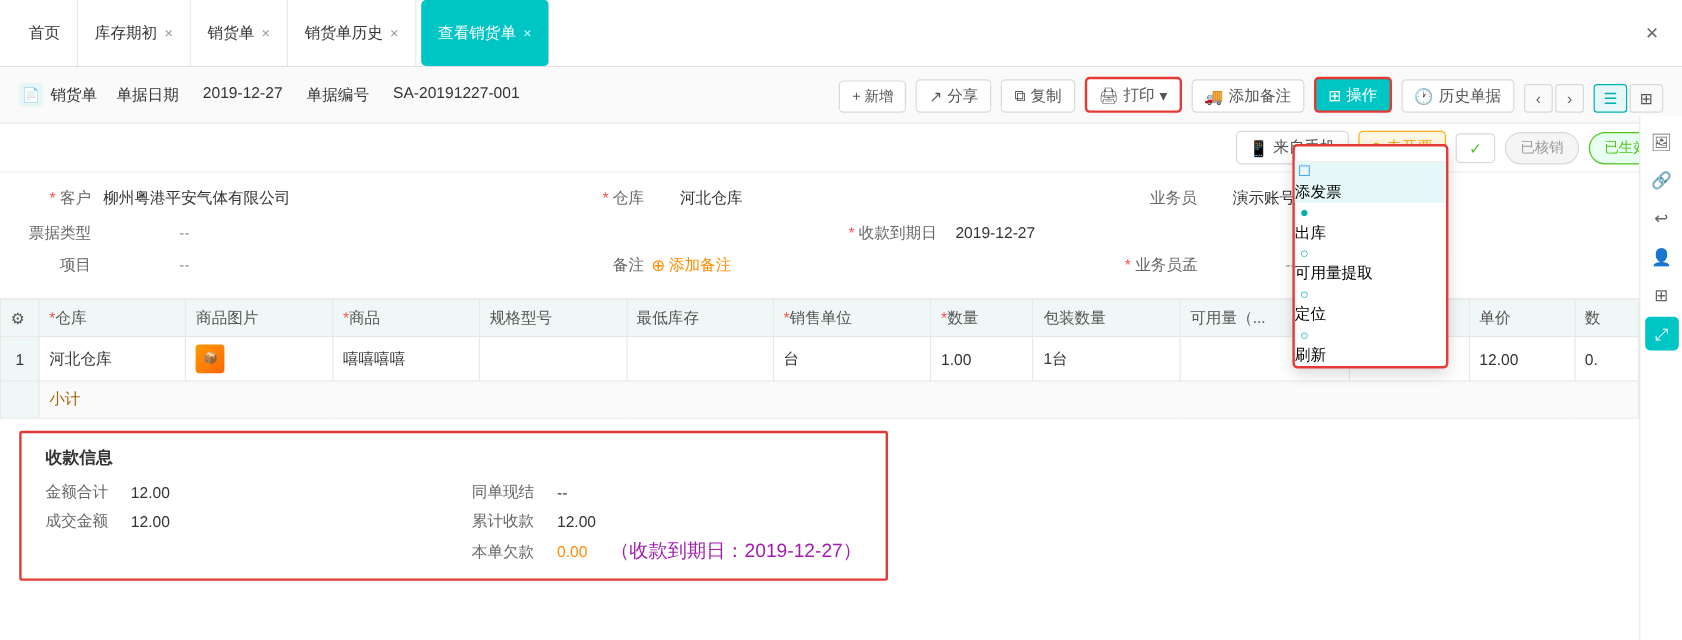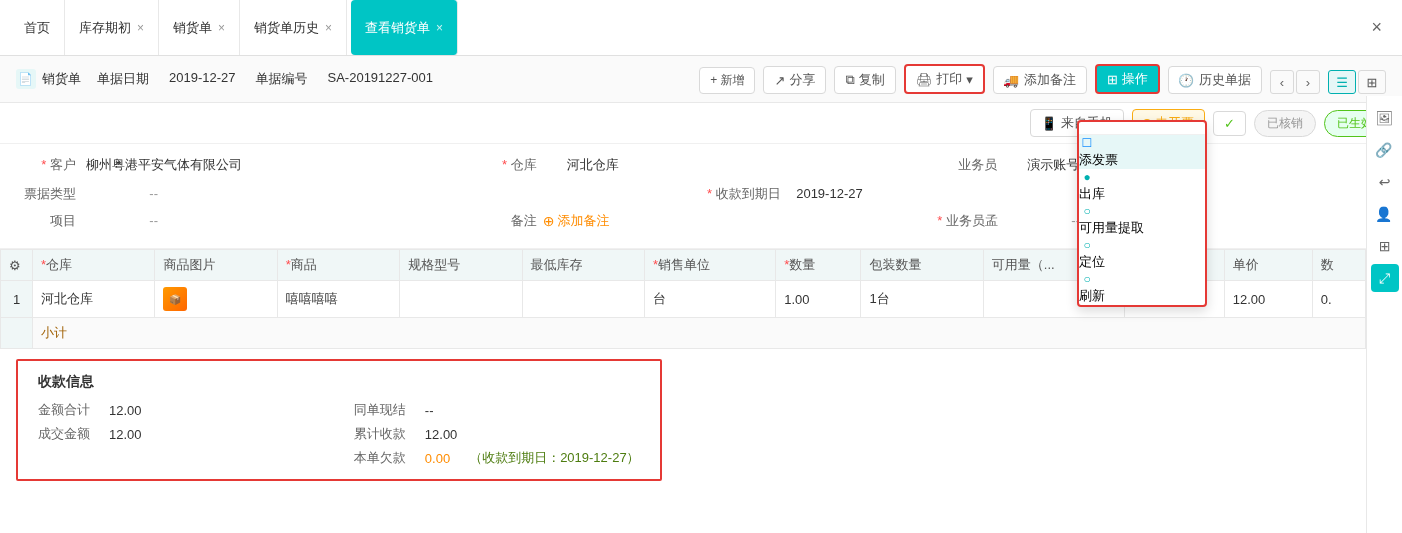--- a/index.html
+++ b/index.html
@@ -523,21 +523,21 @@
           <span class="payment-value">12.00</span>
         </div>
         <div class="payment-row">
           <span class="payment-label">累计收款</span>
           <span class="payment-value">12.00</span>
         </div>
         <div></div>
         <div class="payment-row">
           <span class="payment-label">本单欠款</span>
           <span class="payment-value orange">0.00</span>
-          <span class="payment-value" style="color:#4d7c0f; font-size:13px;">（收款到期日：2019-12-27）</span>
+          <span class="payment-value" style="color:#a21caf; font-size:16px;">（收款到期日：2019-12-27）</span>
         </div>
       </div>
     </div>
   </div>
 
   <div style="position:absolute; top:64px; right:195px; z-index:200;">
     <div style="border:2px solid #e53935; border-radius:4px; background:#fff; box-shadow: 0 4px 12px rgba(0,0,0,0.15); min-width:130px;">
       <div style="padding:6px 16px; font-weight:bold; color:#333; border-bottom:1px solid #f0f0f0;">
       </div>
       <div class="menu-item highlight-item">

